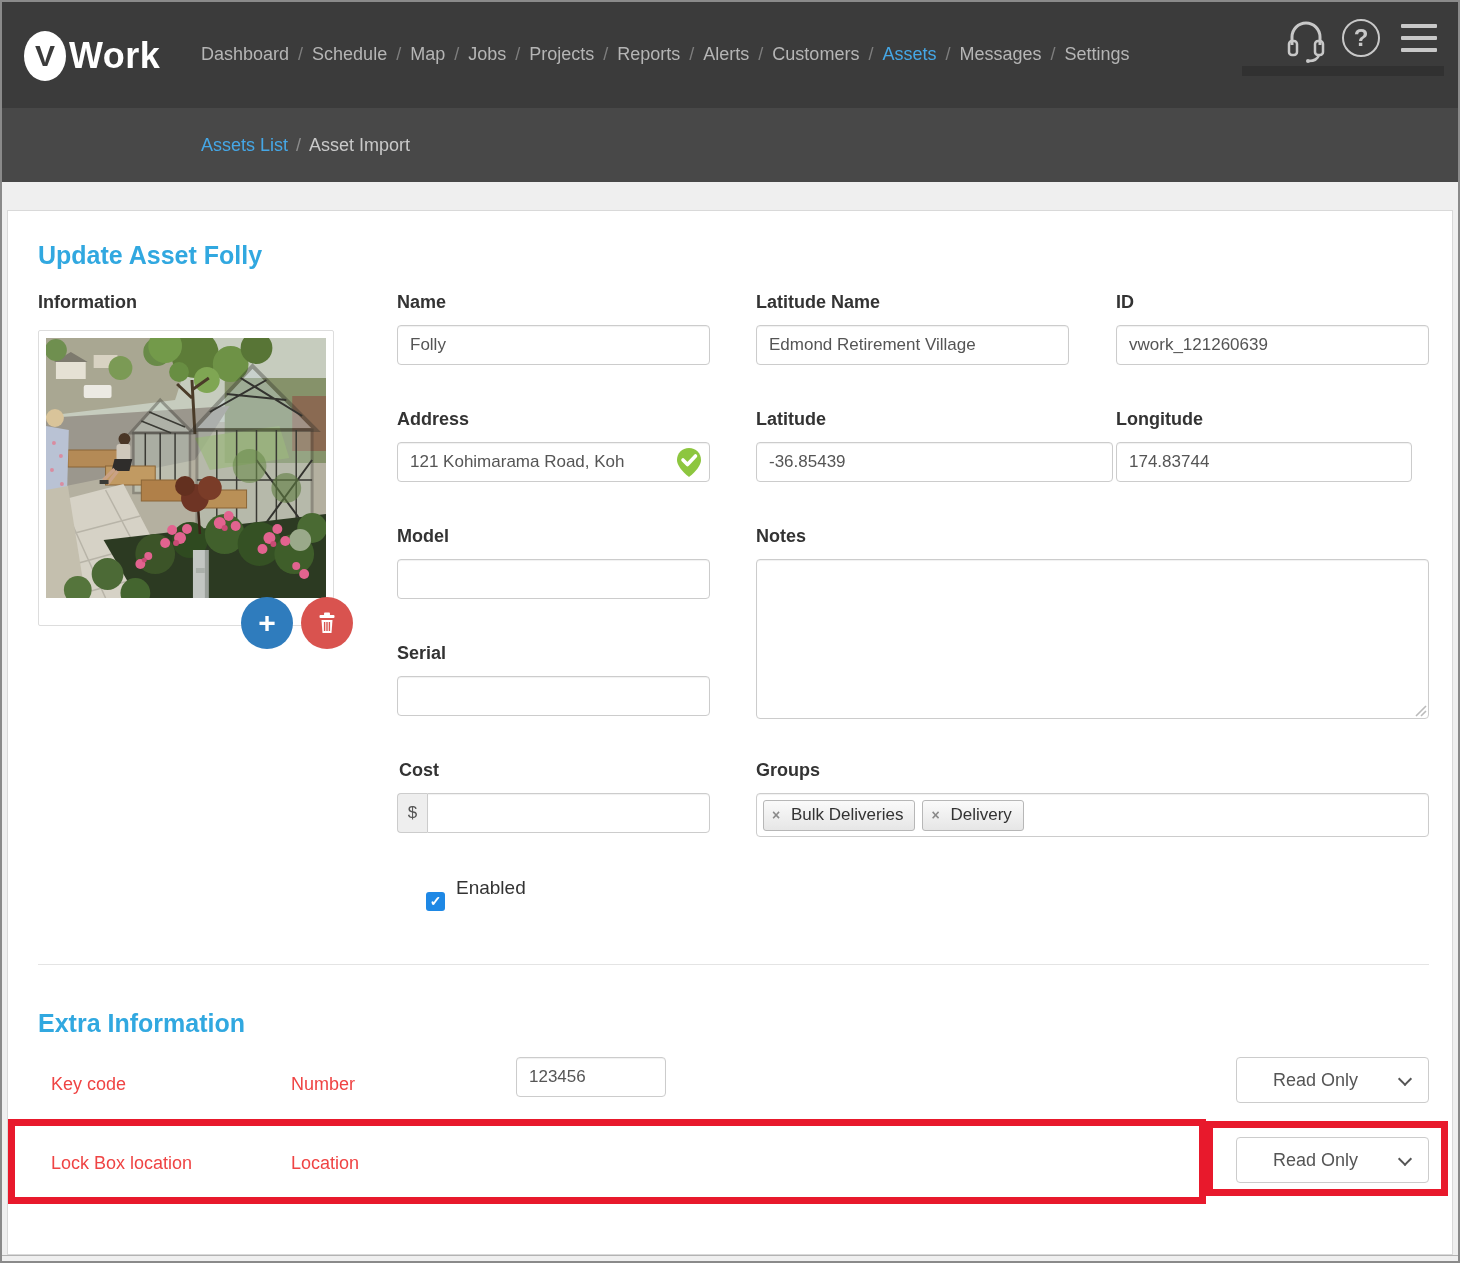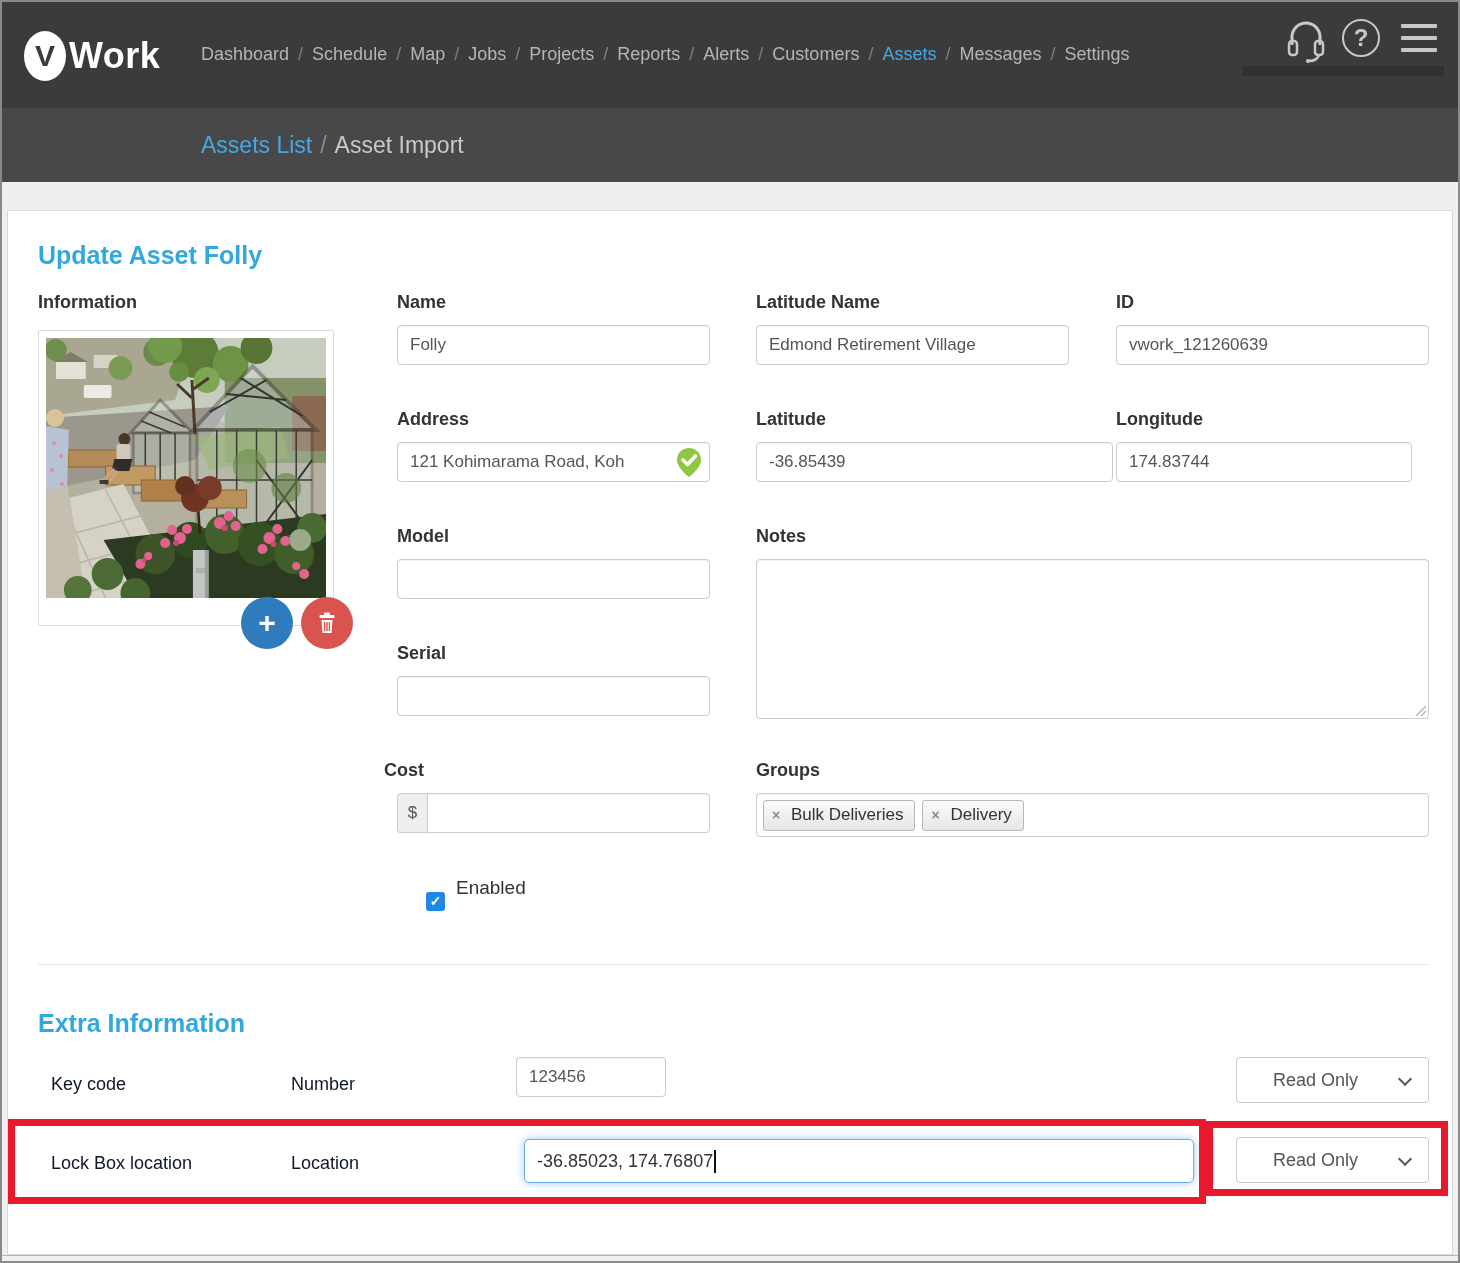--- a/index.html
+++ b/index.html
@@ -20,29 +20,29 @@
   .navlinks .item.active { color:#45a7e6; }
   .navlinks .sep { color:#7e7e7e; margin:0 9px; }
   .icon-headset { position:absolute; left:1282px; top:13px; width:44px; height:48px; cursor:pointer; }
   .icon-help { position:absolute; left:1340px; top:17px; width:38px; height:38px; border:2px solid #c8c8c8;
     border-radius:50%; color:#c8c8c8; font-size:24px; font-weight:bold; text-align:center; line-height:34px; cursor:pointer; }
   .icon-burger { position:absolute; left:1399px; top:22px; width:36px; height:28px; cursor:pointer; }
   .icon-burger div { height:4px; background:#c8c8c8; border-radius:1px; margin-bottom:8px; }
   .nav-shadow-strip { position:absolute; left:1240px; top:64px; width:202px; height:10px; background:rgba(0,0,0,0.16); }
   
   .subnav { position:absolute; left:0; top:106px; width:100%; height:74px; background:#484848; }
-  .crumbs { position:absolute; left:199px; top:0; line-height:74px; font-size:23px; color:#c9c9c9; }
+  .crumbs { position:absolute; left:199px; top:0; line-height:74px; font-size:18px; color:#c9c9c9; }
   .crumbs .link { color:#45a7e6; cursor:pointer; }
   .crumbs .sep { color:#8d8d8d; margin:0 8px; }
   
   .panel { position:absolute; left:5px; top:208px; width:1446px; height:1045px;
     background:#fff; border:1px solid #d9d9d9; }
   .sec-title { position:absolute; font-size:25px; font-weight:bold; color:#31a8e0; }
   .flabel { position:absolute; font-size:18px; font-weight:bold; color:#333; }
-  .plain-label { position:absolute; font-size:18px; color:#0f172a; }
+  .plain-label { position:absolute; font-size:18px; color:#ef4444; }
   .tbox { position:absolute; height:40px; border:1px solid #ccc; border-radius:4px; background:#fff;
     font-family:"Liberation Sans",sans-serif; font-size:17px; color:#555; padding:0 12px;
     box-shadow:inset 0 1px 1px rgba(0,0,0,0.06); outline:none; }
   
   .att-card { position:absolute; left:30px; top:119px; width:296px; height:296px;
     border:1px solid #ddd; border-radius:2px; background:#fff; }
   .att-photo { position:absolute; left:7px; top:7px; width:280px; height:260px; cursor:pointer; }
   .round-btn { position:absolute; width:52px; height:52px; border-radius:50%; border:none; cursor:pointer;
     display:flex; align-items:center; justify-content:center; color:#fff; }
   .btn-add { left:202px; top:266px; background:#2f7cbd; font-size:30px; font-weight:bold; line-height:1; }
@@ -271,21 +271,21 @@
     <input class="tbox" style="left: 389px; top: 348px; width: 313px;" value="">
     <div class="flabel" style="left:748px; top:315px;">Notes</div>
     <textarea class="notes" style=""></textarea>
     <svg class="resize-grip" viewBox="0 0 14 14">
       <path d="M13 3 L3 13 M13 8 L8 13" stroke="#bbb" stroke-width="1.6"></path>
     </svg>
 
     <div class="flabel" style="left:389px; top:432px;">Serial</div>
     <input class="tbox" style="left: 389px; top: 465px; width: 313px;" value="">
 
-    <div class="flabel" style="left:376px; top:549px;">Cost</div>
+    <div class="flabel" style="left:391px; top:549px;">Cost</div>
     <div class="cost-group">
       <div class="cost-addon">$</div>
       <input class="cost-input" value="" style="">
     </div>
     <div class="flabel" style="left:748px; top:549px;">Groups</div>
     <div class="groups-box">
       <span class="tag">
         <span class="x">×</span>
         <span>Bulk Deliveries</span>
       </span>
@@ -305,24 +305,20 @@
     <div class="plain-label" style="left:43px; top:863px;">Key code</div>
     <div class="plain-label" style="left:283px; top:863px;">Number</div>
     <input class="tbox" style="left: 508px; top: 846px; width: 150px;" value="123456">
     <div class="ro-select" style="left:1228px; top:846px;">
       <span>Read Only</span>
       <span class="chev"></span>
     </div>
 
     <div class="plain-label" style="left:43px; top:942px;">Lock Box location</div>
     <div class="plain-label" style="left:283px; top:942px;">Location</div>
-    <div class="loc-input">
-      <span>-36.85023, 174.76807</span>
-        <span class="caret"></span>
-    </div>
     <div class="ro-select" style="left:1228px; top:926px;">
       <span>Read Only</span>
       <span class="chev"></span>
     </div>
   </div>
 
   <div class="annot annot1"></div>
   <div class="annot annot2"></div>
 
   <div class="bottom-strip"></div>

